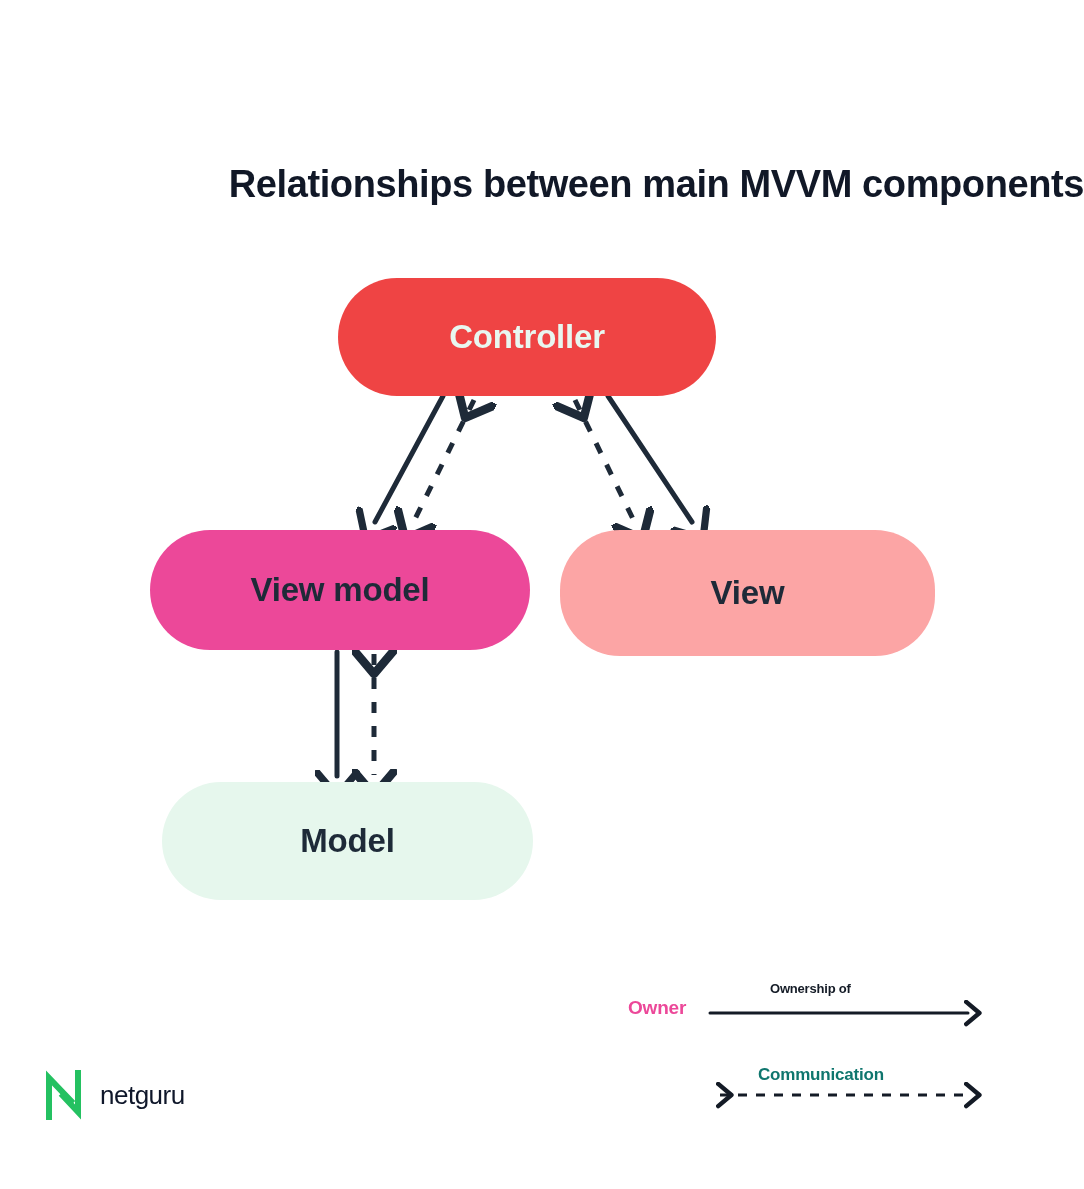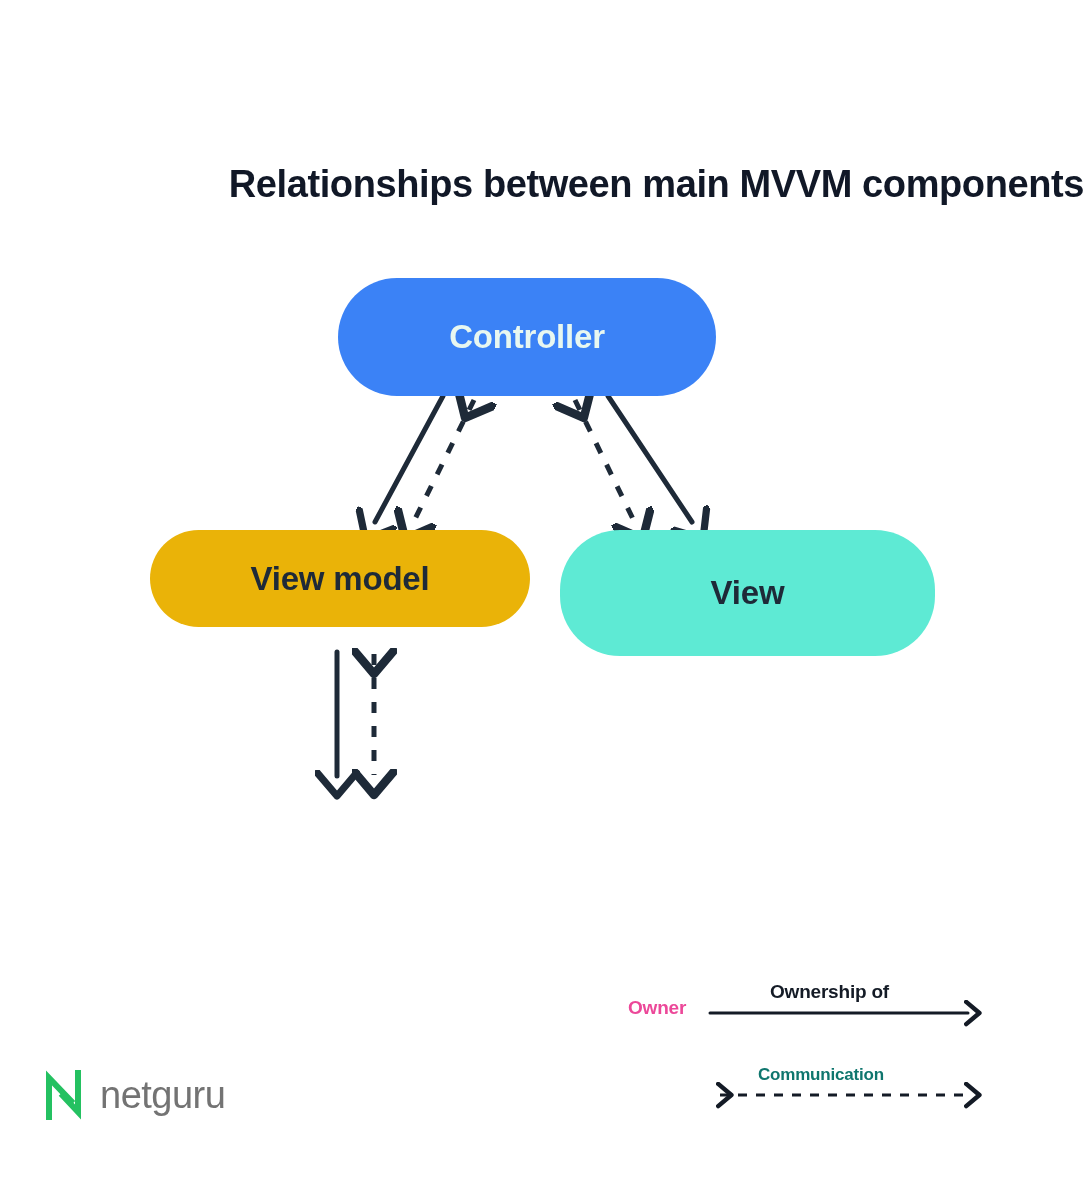--- a/index.html
+++ b/index.html
@@ -45,39 +45,39 @@
     box-sizing: border-box;
     font-weight: bold;
     letter-spacing: -0.2px;
     z-index: 3;
   }
   .node-controller {
     left: 338px;
     top: 278px;
     width: 378px;
     height: 118px;
-    background: #3b82f6;
+    background: #ef4444;
     color: #E8F7F0;
     font-size: 33px;
   }
   .node-viewmodel {
     left: 150px;
     top: 530px;
     width: 380px;
-    height: 97px;
-    background: #eab308;
+    height: 120px;
+    background: #ec4899;
     color: #1E2A38;
     font-size: 33px;
   }
   .node-view {
     left: 560px;
     top: 530px;
     width: 375px;
     height: 126px;
-    background: #5eead4;
+    background: #fca5a5;
     color: #1E2A38;
     font-size: 33px;
   }
   .node-model {
     left: 162px;
     top: 782px;
     width: 371px;
     height: 118px;
     background: #E6F7ED;
     color: #1E2A38;
@@ -106,21 +106,21 @@
     top: 22px;
     font-size: 19px;
     font-weight: bold;
     color: #ec4899;
     letter-spacing: -0.2px;
   }
   .legend-ownership-label {
     position: absolute;
     left: 160px;
     top: 6px;
-    font-size: 19px;
+    font-size: 13px;
     font-weight: bold;
     color: #141B26;
     letter-spacing: -0.2px;
   }
   .legend-communication-label {
     position: absolute;
     left: 148px;
     top: 90px;
     font-size: 17px;
     font-weight: bold;
@@ -138,23 +138,23 @@
   .logo {
     position: absolute;
     left: 44px;
     top: 1064px;
     width: 240px;
     height: 62px;
     display: flex;
     align-items: center;
   }
   .logo-wordmark {
-    font-size: 38px;
+    font-size: 26px;
     font-weight: normal;
-    color: #737373;
+    color: #0f172a;
     letter-spacing: -0.5px;
     margin-left: 14px;
     font-family: "Liberation Sans", sans-serif;
   }
 </style>
 </head>
 <body>
 
 <div id="diagram-root">
 
@@ -200,20 +200,23 @@
   </div>
 
   <div class="node node-viewmodel">
     <span>View model</span>
   </div>
 
   <div class="node node-view">
     <span>View</span>
   </div>
 
+  <div class="node node-model">
+    <span>Model</span>
+  </div>
 
   <div class="legend">
     <svg id="legend-arrows" viewBox="0 0 400 135" width="400" height="135" xmlns="http://www.w3.org/2000/svg">
       <defs>
         <marker id="lg-head" markerWidth="9" markerHeight="9" refX="1.2" refY="4.5" orient="auto" markerUnits="strokeWidth">
           <path d="M0.6,0.8 L5.0,4.5 L0.6,8.2" fill="none" stroke="#141B26" stroke-width="1.5" stroke-linecap="round" stroke-linejoin="round"></path>
         </marker>
       </defs>
       <line x1="100" y1="38" x2="358" y2="38" stroke="#141B26" stroke-width="3" stroke-linecap="round" marker-end="url(#lg-head)"></line>
       <line x1="110" y1="120" x2="358" y2="120" stroke="#141B26" stroke-width="3" stroke-linecap="butt" stroke-dasharray="9 9" marker-start="url(#lg-head)" marker-end="url(#lg-head)"></line>

